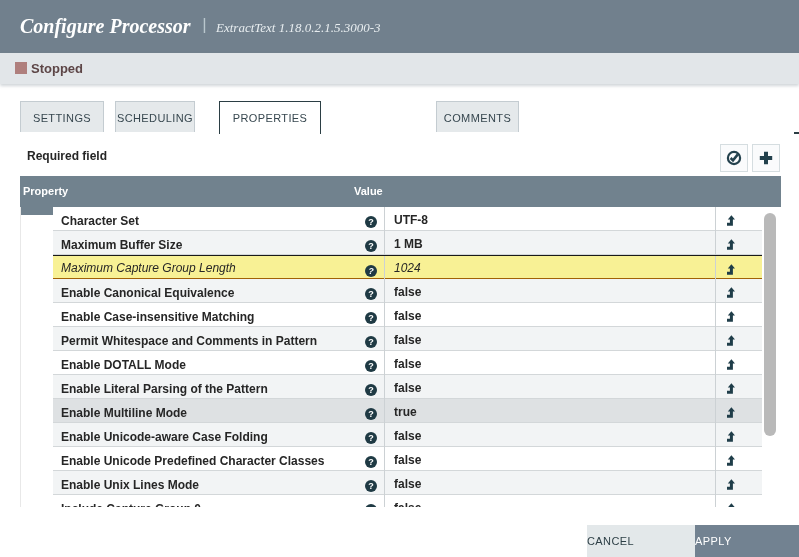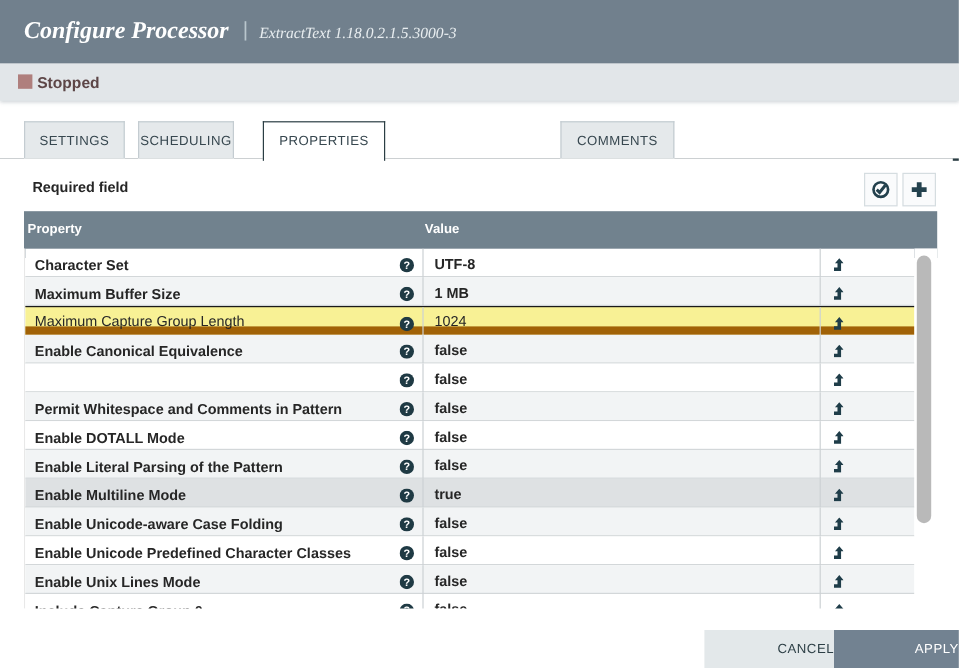--- a/index.html
+++ b/index.html
@@ -39,66 +39,66 @@
     background:#fafbfc; border:1px solid #d5dde0; }
   
   .tbl { position:absolute; left:20px; top:176px; width:761px; }
   .thead { position:absolute; left:0; top:0; width:761px; height:39px;
     background:#71828e; color:#fff; font-size:11px; font-weight:bold; }
   .thead .c1 { position:absolute; left:3px; top:9px; }
   .thead .c2 { position:absolute; left:334px; top:9px; }
   .tbody { position:absolute; left:0; top:31px; width:742px; height:300px;
     overflow:hidden; border-left:1px solid #e8e8e8; }
   .row { position:relative; width:742px; height:24px;
-    border-bottom:1px solid #d3d7d9; background:#fff; }
+    border-bottom:1px solid #d3d7d9; background:#fff;margin-left:32px; }
   .row.alt { background:#f2f4f5; }
   .row.sel { background:#dee1e3; }
   .row.hl { background:#f8f195; border-top:1px solid #1a1a1a;
-    border-bottom:7px solid #a16207; height:24px; }
+    border-bottom:1px solid #a16207; height:24px;font-style:italic; }
   .row .p { position:absolute; left:8px; top:7px; font-size:12px;
     font-weight:bold; color:#262626; white-space:nowrap; }
   .row.hl .p { font-weight:normal; top:5px; font-size:12px; }
   .row .q { position:absolute; left:312px; top:7px; width:12px; height:12px; }
   .row.hl .q { top:7px; }
   .row .v { position:absolute; left:331px; top:0; font-size:12px;
     font-weight:bold; color:#262626; border-left:1px solid #ccd1d4;
     padding-left:9px; height:24px; line-height:27px; width:331px; }
   .row.hl .v { font-weight:normal; line-height:24px; height:24px; font-size:12px; }
   .row .a { position:absolute; left:662px; top:0; width:80px; height:24px;
     border-left:1px solid #ccd1d4; }
   .row .a svg { position:absolute; left:11px; top:8px; }
   
   .sbar { position:absolute; left:742px; top:31px; width:19px; height:300px;
     background:#ffffff; }
   .sbar .thumb { position:absolute; left:2px; top:6px; width:12px;
     height:223px; background:#b9b9b9; border-radius:7px; }
   
   .btn { position:absolute; top:525px; height:32px; font-size:11px;
-    font-weight:normal; text-align:right; line-height:33px;
+    font-weight:normal; text-align:left; line-height:33px;
     letter-spacing:0.4px; }
   .btn.cancel { left:587px; width:108px; background:#e3e8ea; color:#2d3f46; }
   .btn.apply { left:695px; width:104px; background:#728291; color:#ffffff; }
 </style>
 </head>
 <body>
   <div class="hdr">
     <span class="title">Configure Processor</span>
     <span class="sep">|</span>
     <span class="sub">ExtractText 1.18.0.2.1.5.3000-3</span>
   </div>
   <div class="status">
     <span class="sq"></span>
     <span class="txt">Stopped</span>
   </div>
   <div class="tabs">
     <div class="bottomline"></div>
     <div class="tab" style="left:20px; width:84px;">SETTINGS</div>
     <div class="tab" style="left:115px; width:80px;">SCHEDULING</div>
     <div class="tab active" style="left:219px; width:102px;">PROPERTIES</div>
-    <div class="tab" style="left:467px; width:95px;">COMMENTS</div>
+    <div class="tab" style="left:436px; width:83px;">COMMENTS</div>
   </div>
   <div class="reqrow">
     <span class="lbl">Required field</span>
     <div class="icobtn" style="left:720px;">
       <svg width="26" height="26" viewBox="0 0 26 26">
         <circle cx="13" cy="13" r="6.1" fill="none" stroke="#23414d" stroke-width="2.2"></circle>
         <path d="M9.6 13 l2.4 2.4 L16.8 9.4" fill="none" stroke="#23414d" stroke-width="2.5"></path>
       </svg>
     </div>
     <div class="icobtn" style="left:752px;">
@@ -159,20 +159,21 @@
             <text x="6" y="9" text-anchor="middle" font-size="9" font-weight="bold" fill="#fff" font-family="Liberation Sans">?</text>
           </svg></span>
         <span class="v">false</span>
         <span class="a">
           <svg width="8" height="11" viewBox="0 0 8 10.5">
             <path d="M0 10.5 V7.6 H2.9 V4.2 H0.8 L4.4 0 L8 4.2 H5.9 V10.5 Z" fill="#1f3d49"></path>
           </svg>
         </span>
       </div>
       <div class="row ">
+        <span class="p">Enable Case-insensitive Matching</span>
         <span class="q"><svg class="qsvg" width="12" height="12" viewBox="0 0 12 12">
             <circle cx="6" cy="6" r="6" fill="#1f3a44"></circle>
             <text x="6" y="9" text-anchor="middle" font-size="9" font-weight="bold" fill="#fff" font-family="Liberation Sans">?</text>
           </svg></span>
         <span class="v">false</span>
         <span class="a">
           <svg width="8" height="11" viewBox="0 0 8 10.5">
             <path d="M0 10.5 V7.6 H2.9 V4.2 H0.8 L4.4 0 L8 4.2 H5.9 V10.5 Z" fill="#1f3d49"></path>
           </svg>
         </span>

